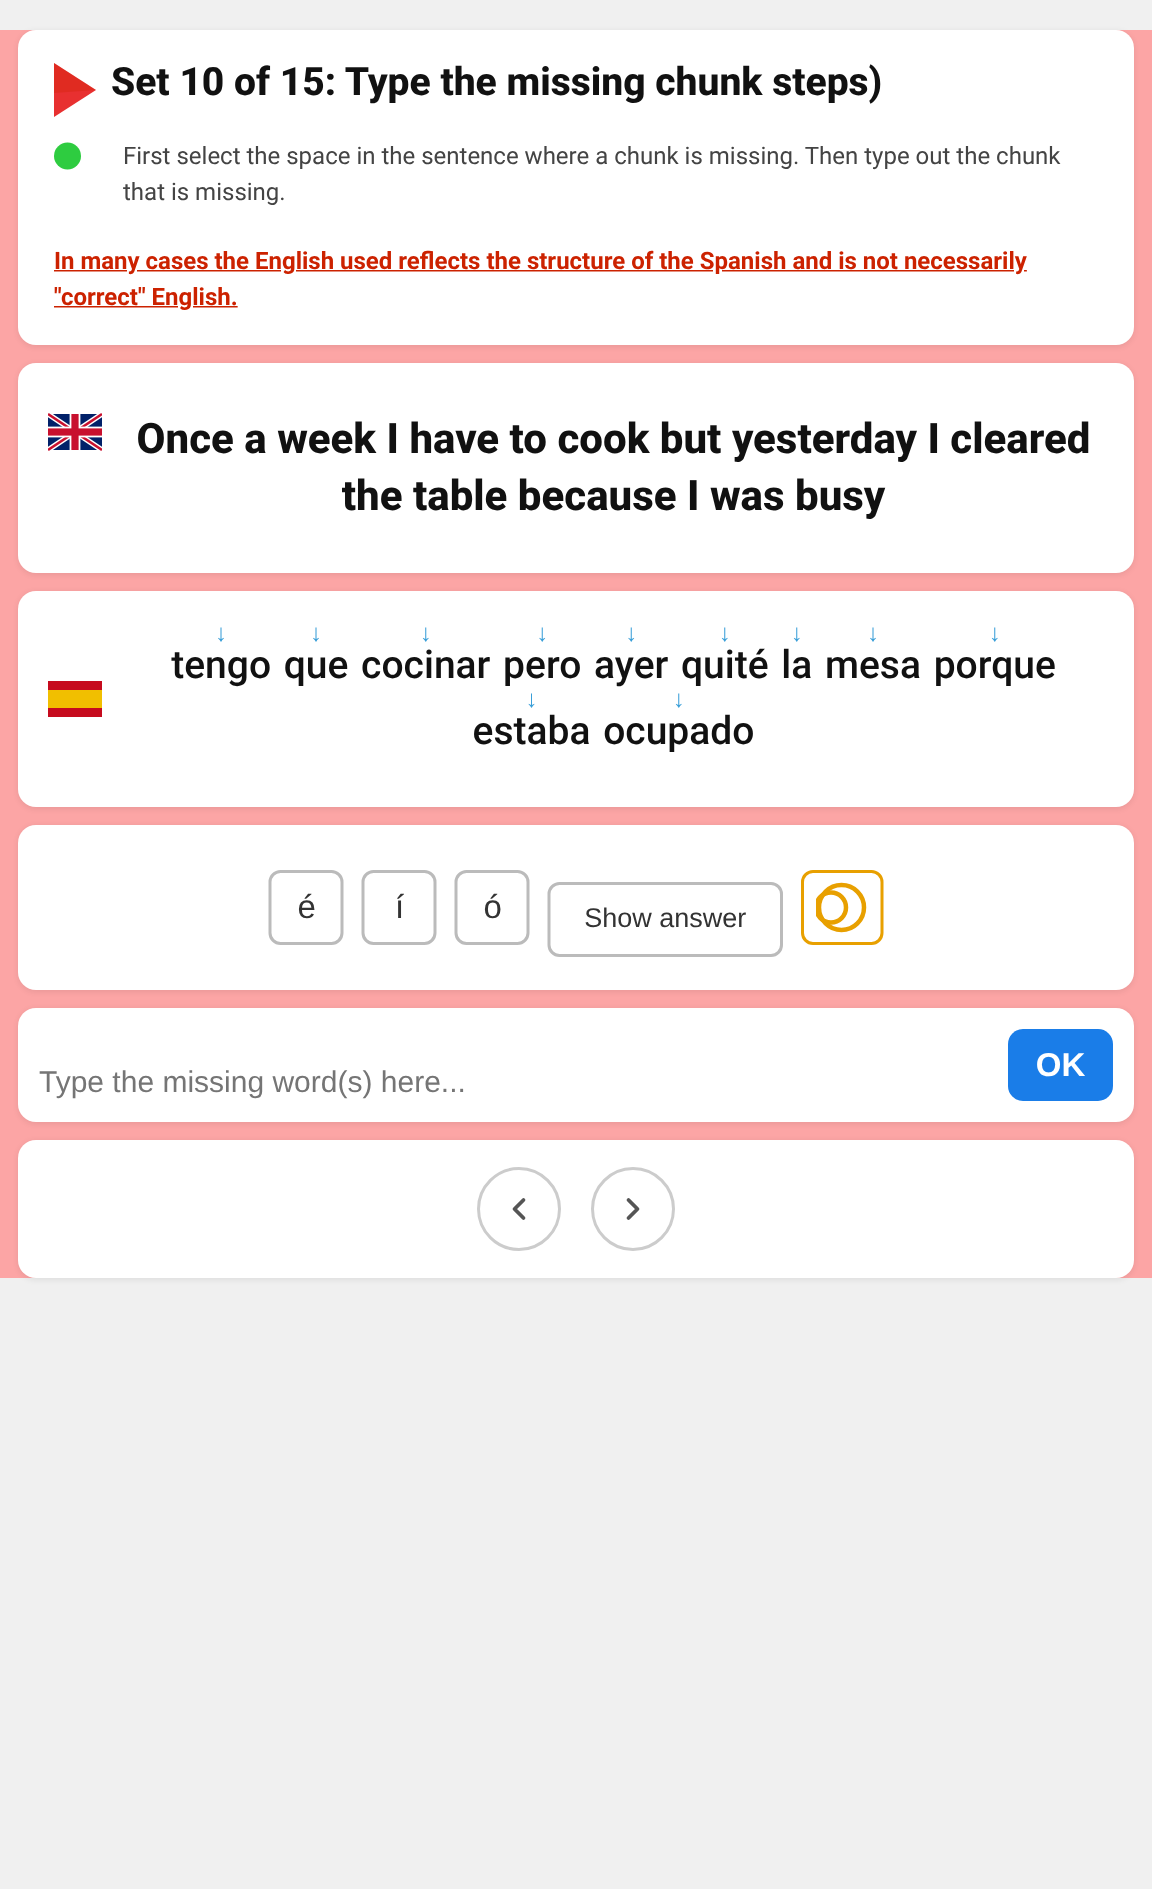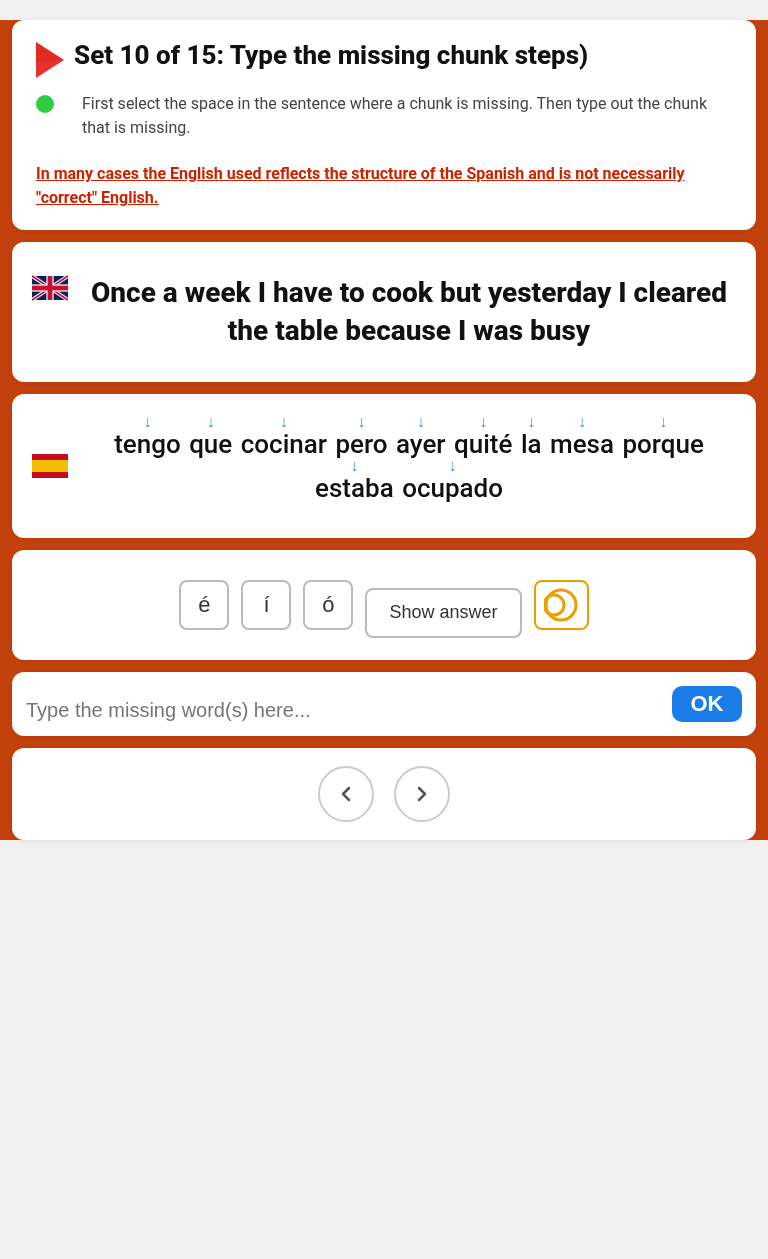--- a/index.html
+++ b/index.html
@@ -6,21 +6,21 @@
     body {
       font-family: -apple-system, BlinkMacSystemFont, 'Segoe UI', Roboto, sans-serif;
       background: #f0f0f0;
       width: 768px;
       min-height: 1259px;
       overflow-x: hidden;
     }
 
     .page-container {
       width: 768px;
-      background: #c2410c;
+      background: #fca5a5;
       padding: 0;
     }
 
     
     .header-card {
       background: white;
       border-radius: 12px;
       margin: 20px 12px 12px 12px;
       padding: 20px 24px 20px 24px;
       position: relative;
@@ -208,21 +208,21 @@
     .missing-input {
       flex: 1;
       border: none;
       outline: none;
       font-size: 20px;
       color: #aaa;
       background: transparent;
     }
     .ok-btn {
       width: 70px;
-      height: 36px;
+      height: 48px;
       background: #1a7de8;
       border: none;
       border-radius: 10px;
       color: white;
       font-size: 22px;
       font-weight: 700;
       cursor: pointer;
     }
 
     

